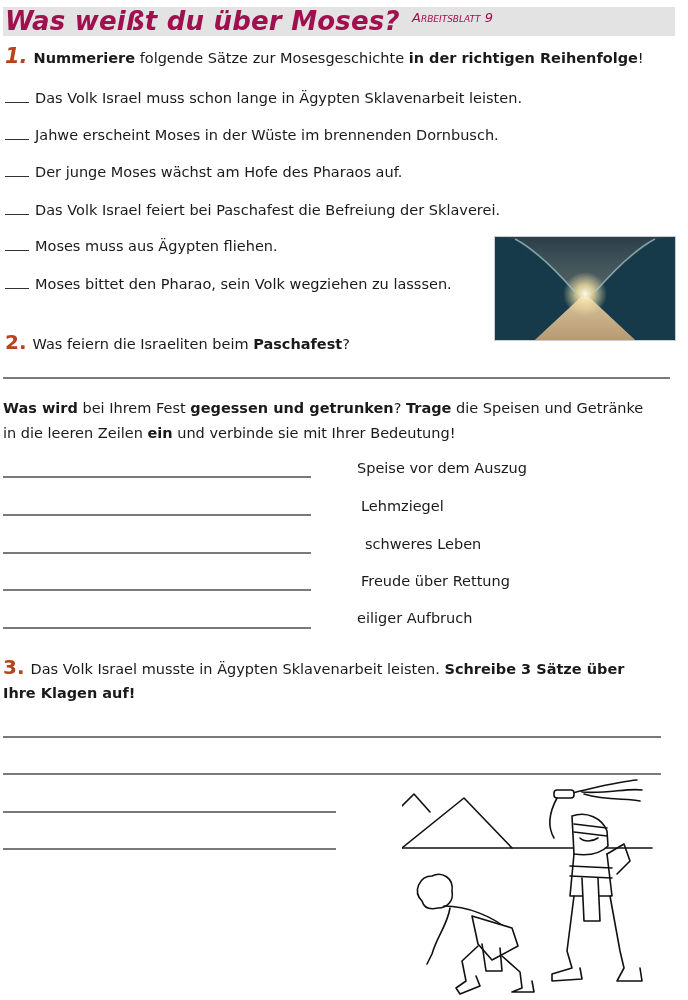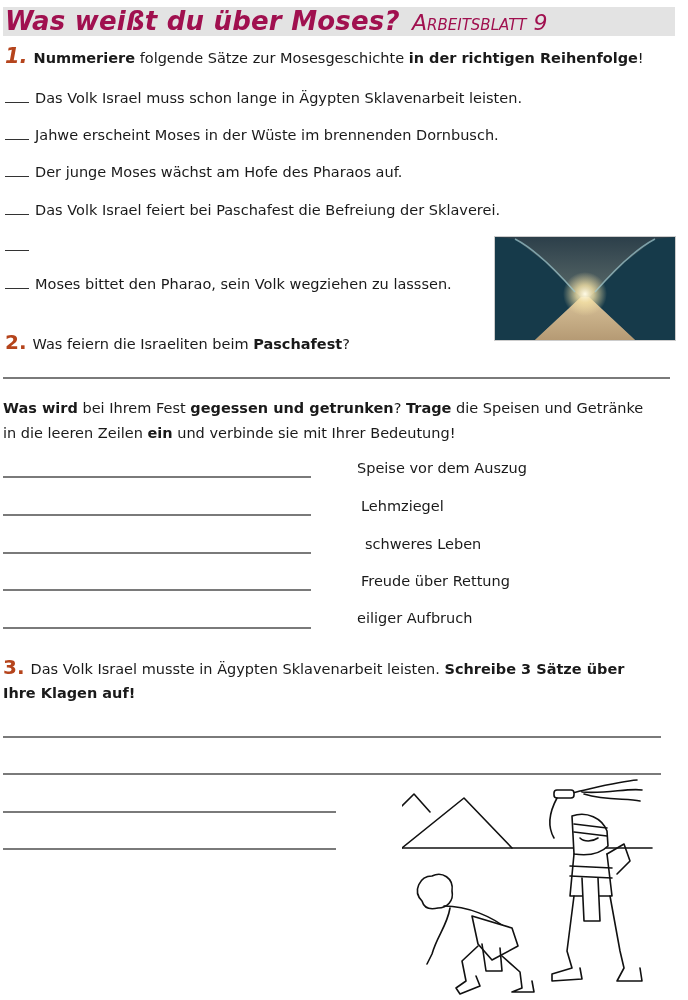--- a/index.html
+++ b/index.html
@@ -2,21 +2,21 @@
 <html><head>
 <meta charset="utf-8">
 <style>
   html, body { margin: 0; padding: 0; background: #ffffff; }
   body { width: 688px; height: 1000px; position: relative; overflow: hidden;
          font-family: "DejaVu Sans", sans-serif; color: #1a1a1a; }
   .abs { position: absolute; }
   .title-bar { left: 3px; top: 7px; width: 672px; height: 29px; background: #e3e3e3; }
   .title-main { left: 5px; top: 6px; font-size: 26px; font-weight: bold; font-style: italic;
                 color: #a0104f; letter-spacing: 0.2px; white-space: nowrap; }
-  .title-sheet { left: 412px; top: 10px; font-size: 22px; font-style: italic;
+  .title-sheet { left: 412px; top: 10px; font-size: 13px; font-style: italic;
                  color: #a0104f; white-space: nowrap; font-variant: small-caps; font-weight: normal; }
   .num { color: #b5441c; font-weight: bold; font-style: italic; font-size: 21px; margin-right: 6px; }
   .num2 { color: #b5441c; font-weight: bold; font-size: 20px; margin-right: 6px; }
   .txt { font-size: 14.5px; white-space: nowrap; }
   .b { font-weight: bold; }
   .line { background: #7a7a7a; height: 1.5px; }
   .blank { display: inline-block; width: 24px; border-bottom: 1px solid #333; margin-right: 6px;
            vertical-align: baseline; height: 1px; }
   .sea-img { left: 494px; top: 236px; width: 180px; height: 103px; overflow: hidden;
              border: 1px solid #ccc; }
@@ -39,21 +39,21 @@
 <div class="abs txt" style="left:5px; top:127px;">
   <span class="blank"></span><span>Jahwe erscheint Moses in der Wüste im brennenden Dornbusch.</span>
 </div>
 <div class="abs txt" style="left:5px; top:164px;">
   <span class="blank"></span><span>Der junge Moses wächst am Hofe des Pharaos auf.</span>
 </div>
 <div class="abs txt" style="left:5px; top:202px;">
   <span class="blank"></span><span>Das Volk Israel feiert bei Paschafest die Befreiung der Sklaverei.</span>
 </div>
 <div class="abs txt" style="left:5px; top:238px;">
-  <span class="blank"></span>
+  <span class="blank"></span><span>Moses muss aus Ägypten fliehen.</span>
 </div>
 <div class="abs txt" style="left:5px; top:276px;">
   <span class="blank"></span><span>Moses bittet den Pharao, sein Volk wegziehen zu lasssen.</span>
 </div>
 
 <div class="abs sea-img">
   <svg width="180" height="103" viewBox="0 0 180 103">
     <defs>
       <linearGradient id="sky" x1="0" y1="0" x2="0" y2="1">
         <stop offset="0" stop-color="#2c3f4a"></stop>

